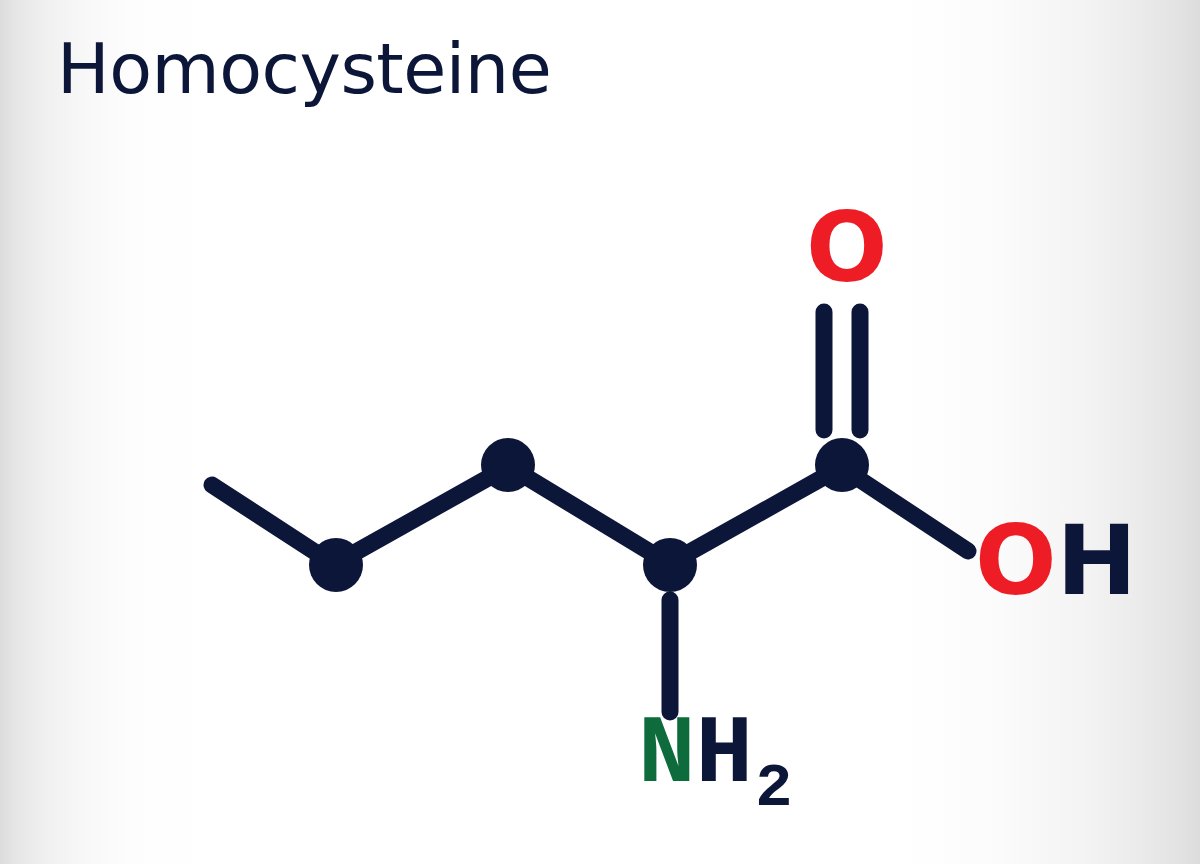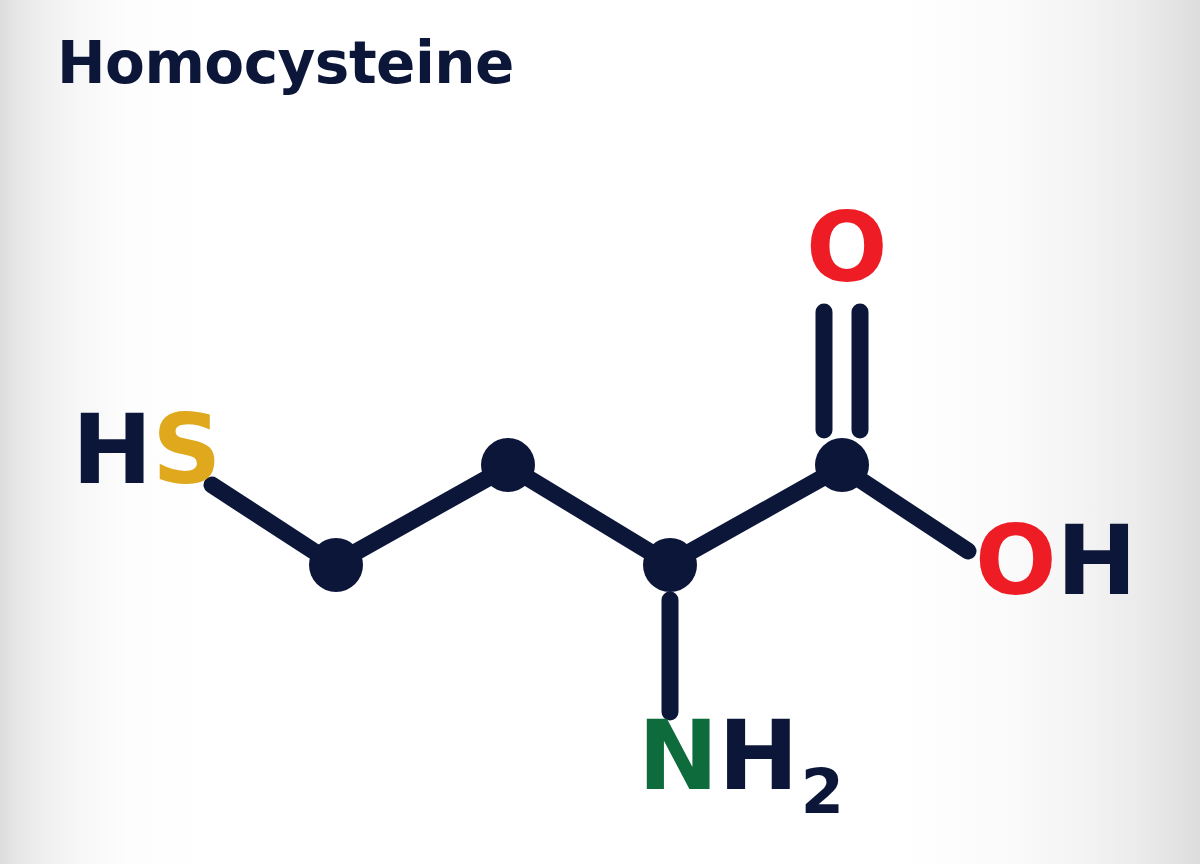--- a/index.html
+++ b/index.html
@@ -28,39 +28,39 @@
         #fbfbfb 1000px,
         #f4f4f4 1080px,
         #ebebeb 1140px,
         #e2e2e2 1180px,
         #dcdcdc 1200px);
   }
   #title {
     position: absolute;
     left: 57px;
     top: 34px;
-    font-size: 58px;
+    font-size: 70px;
     line-height: 1;
     letter-spacing: -0.5px;
-    font-weight: 700;
+    font-weight: 400;
     color: #0b1638;
     white-space: nowrap;
   }
   .atom-label {
     position: absolute;
     font-size: 96px;
     line-height: 1;
     font-weight: 700;
     white-space: nowrap;
     color: #0b1638;
   }
   #label-hs { left: 72px; top: 402px; }
   #label-o  { left: 806px; top: 200px; }
   #label-oh { left: 975px; top: 513px; text-align: center; }
-  #label-nh2 { left: 638px; top: 708px; }
+  #label-nh2 { left: 638px; top: 708px; font-family: Liberation Mono, monospace; }
   .sulfur { color: #dfa81d; }
   .oxygen { color: #ee1c24; }
   .nitrogen { color: #0d6b3c; }
   .sub {
     font-size: 62px;
     vertical-align: baseline;
     position: relative;
     top: 24px;
     left: 2px;
   }
@@ -91,21 +91,20 @@
       <line x1="860" y1="312" x2="860" y2="430"></line>
     </g>
     <g fill="#0b1638">
       <circle cx="336" cy="565" r="27"></circle>
       <circle cx="508" cy="465" r="27"></circle>
       <circle cx="670" cy="565" r="27"></circle>
       <circle cx="842" cy="465" r="27"></circle>
     </g>
   </svg>
 
-  <div class="atom-label" id="label-hs"><span>H</span><span class="sulfur">S</span></div>
 
   <div class="atom-label oxygen" id="label-o">O</div>
 
   <div class="atom-label" id="label-oh"><span class="oxygen">O</span><span>H</span></div>
 
   <div class="atom-label" id="label-nh2"><span class="nitrogen">N</span><span>H</span><span class="sub">2</span></div>
 
 </div>
 
 </body></html>

